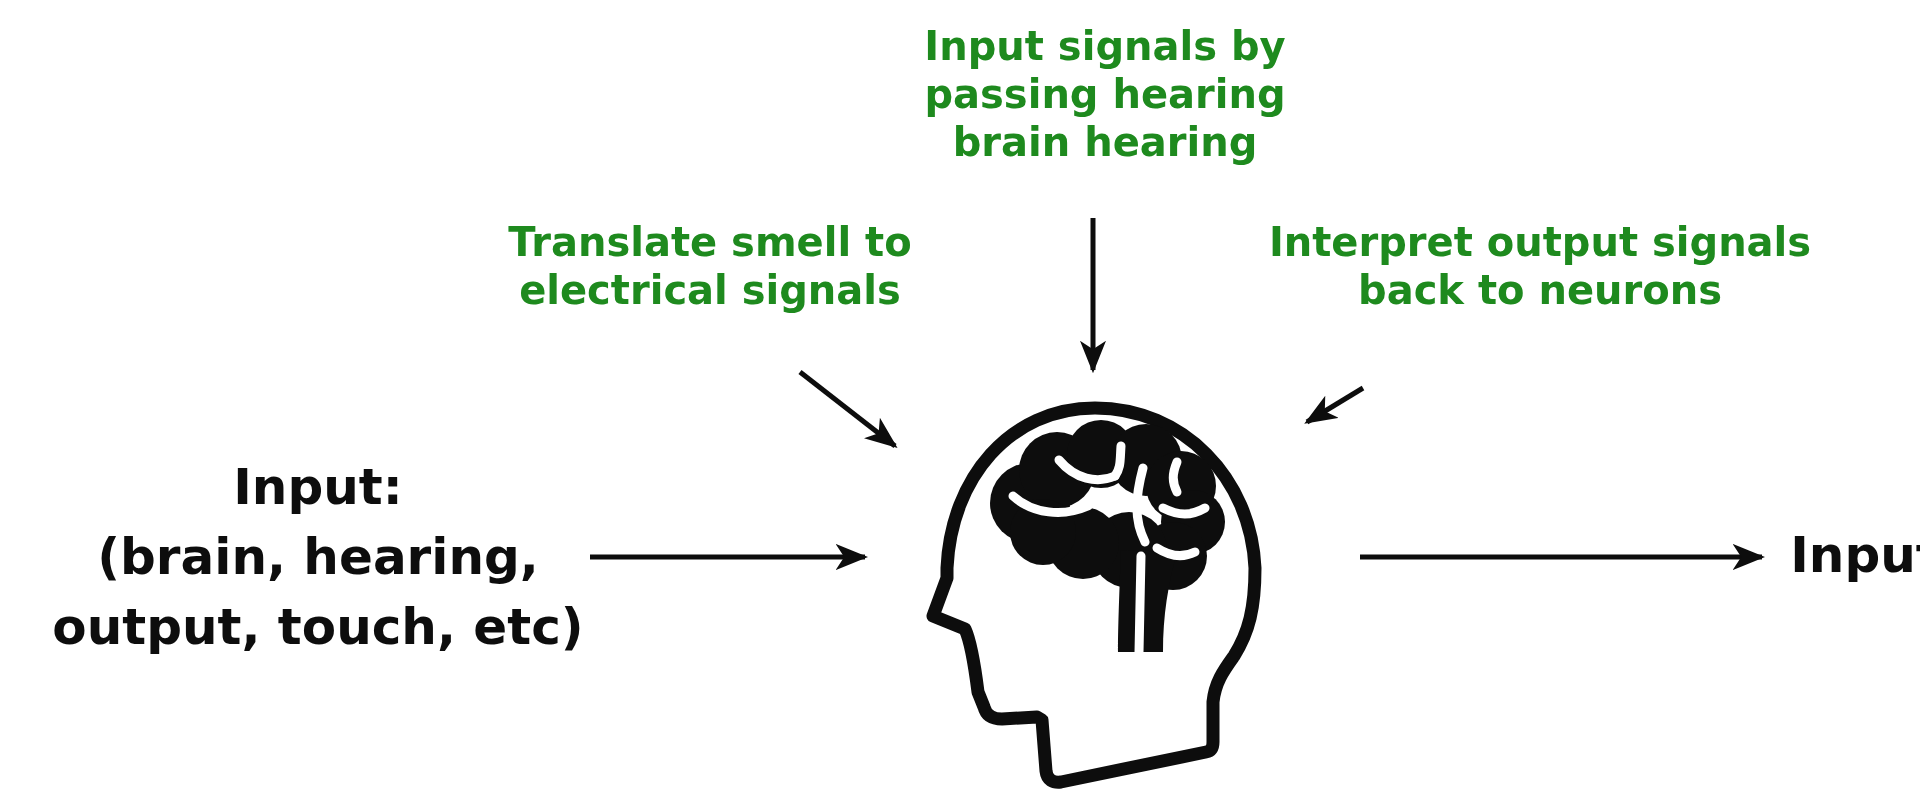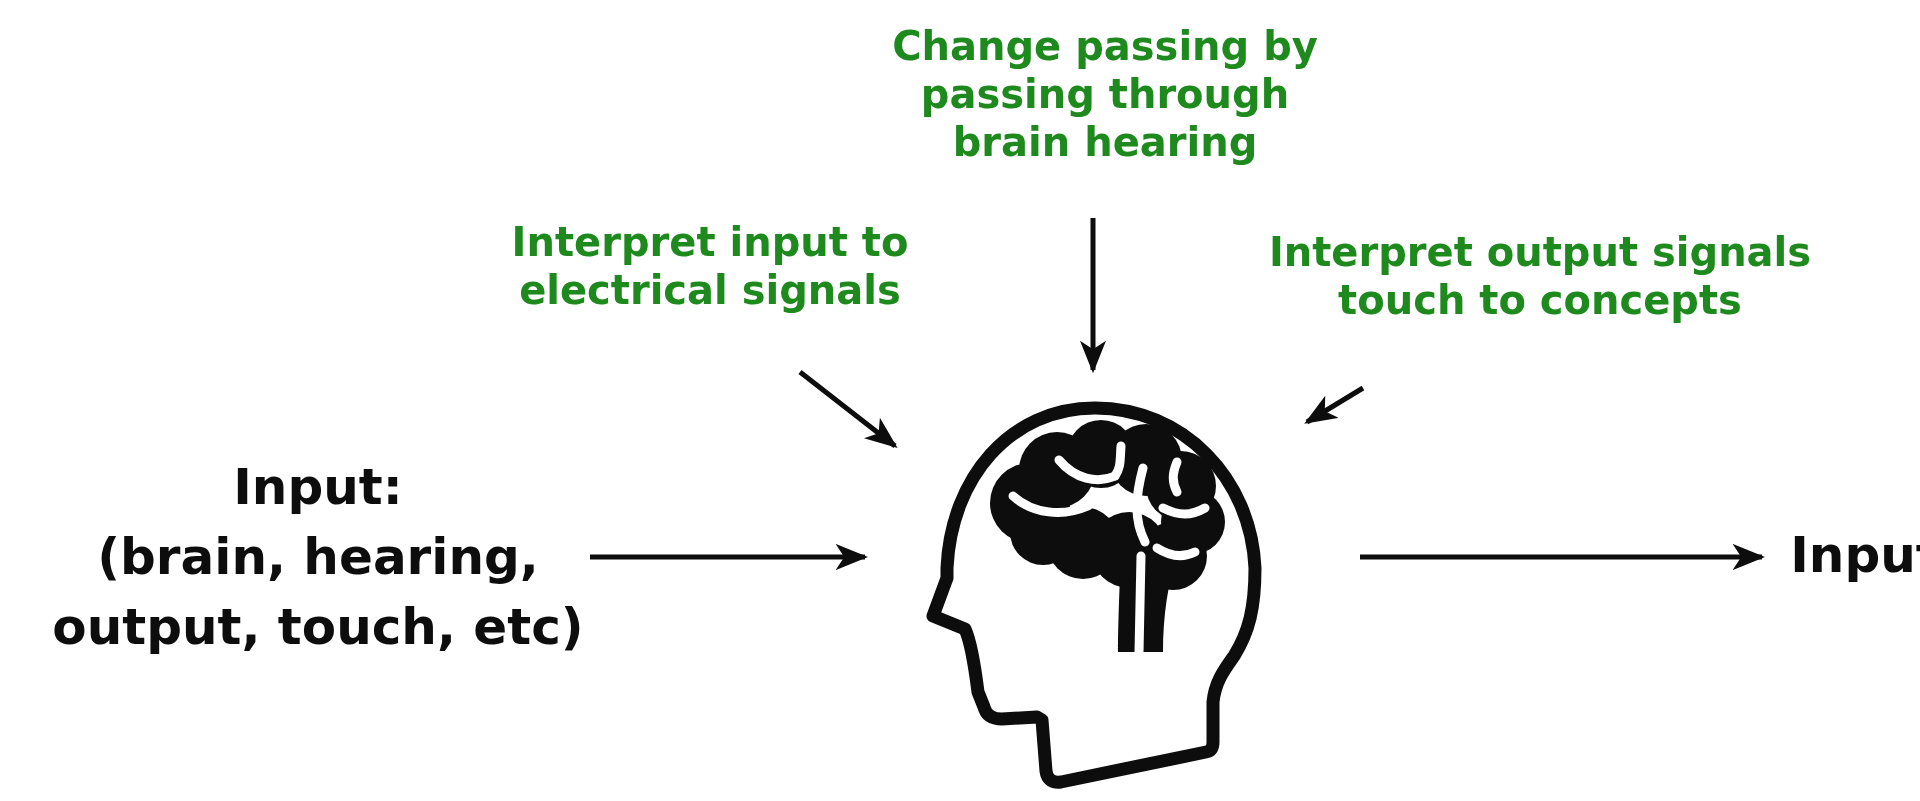--- a/index.html
+++ b/index.html
@@ -49,33 +49,33 @@
       </marker>
     </defs>
     <line class="arrow" x1="590" y1="557" x2="865" y2="557" marker-end="url(#ah)"></line>
     <line class="arrow" x1="1360" y1="557" x2="1762" y2="557" marker-end="url(#ah)"></line>
     <line class="arrow" x1="800" y1="372" x2="895" y2="446" marker-end="url(#ah)"></line>
     <line class="arrow" x1="1093" y1="218" x2="1093" y2="370" marker-end="url(#ah)"></line>
     <line class="arrow" x1="1363" y1="388" x2="1307" y2="422" marker-end="url(#ah)"></line>
   </svg>
 
   <div class="label green" style="left:1105px; top:22px;">
-    <div>Change passing by</div>
-    <div>passing through</div>
+    <div>Input signals by</div>
+    <div>passing hearing</div>
     <div>brain hearing</div>
   </div>
 
   <div class="label green" style="left:710px; top:218px;">
-    <div>Interpret input to</div>
+    <div>Translate smell to</div>
     <div>electrical signals</div>
   </div>
 
-  <div class="label green" style="left:1540px; top:228px;">
+  <div class="label green" style="left:1540px; top:218px;">
     <div>Interpret output signals</div>
-    <div>touch to concepts</div>
+    <div>back to neurons</div>
   </div>
 
   <div class="label black" style="left:295px; top:452px;">
     <div>Input:</div>
     <div>(brain, hearing,</div>
     <div>output, touch, etc)</div>
   </div>
 
   <div class="label black" style="left:1842px; top:520px;">
     <div>Input</div>

